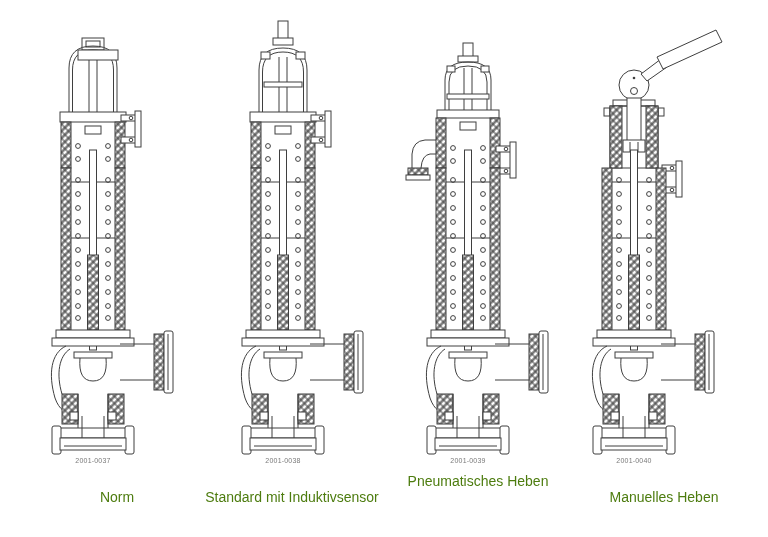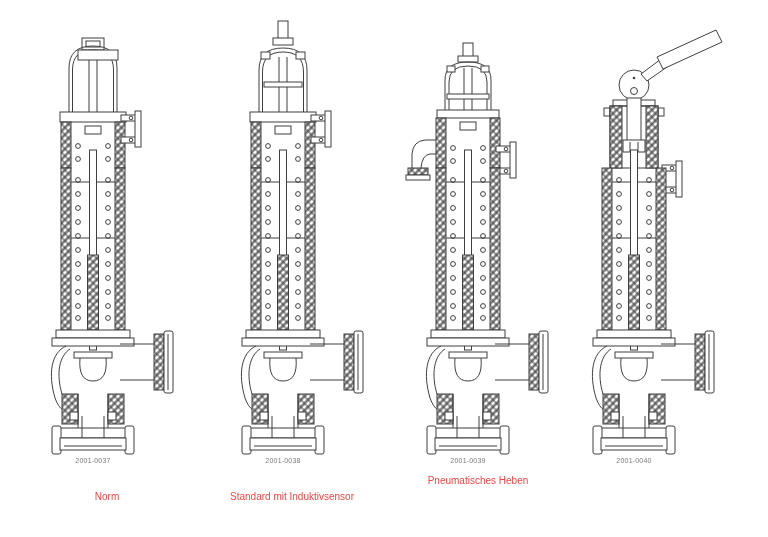--- a/index.html
+++ b/index.html
@@ -6,21 +6,21 @@
   #page{position:relative;width:768px;height:537px;background:#ffffff;overflow:hidden;
         font-family:"Liberation Sans", sans-serif;}
   .valve-svg{position:absolute;top:0;}
   svg line, svg path, svg rect, svg circle, svg polygon{stroke:#3f3f3f;stroke-width:1;}
   .w{fill:#ffffff;}
   .n{fill:none;}
   .h{fill:url(#hatch);}
   .dk{fill:#3f3f3f;stroke:none;}
   .fig-caption{position:absolute;width:90px;text-align:center;font-size:7px;
                color:#7a7a7a;letter-spacing:0.2px;}
-  .fig-label{position:absolute;text-align:center;font-size:10px;color:#ef4444;line-height:16px;}
+  .fig-label{position:absolute;text-align:center;font-size:14px;color:#4d7c0f;line-height:16px;}
 </style>
 </head>
 <body>
 
 <div id="page">
 
   <svg width="0" height="0" style="position:absolute" aria-hidden="true">
     <defs>
       <pattern id="hatch" patternUnits="userSpaceOnUse" width="5" height="5" patternTransform="rotate(45)">
         <rect width="5" height="5" fill="#ffffff" stroke="none"></rect>
@@ -202,19 +202,20 @@
     <line x1="89" y1="142" x2="89" y2="152"></line>
     <use href="#g-bracket" y="161"></use>
     <use href="#g-lower"></use>
   </svg>
 
   <div class="fig-caption" style="left:48px;top:457px">2001-0037</div>
   <div class="fig-caption" style="left:238px;top:457px">2001-0038</div>
   <div class="fig-caption" style="left:423px;top:457px">2001-0039</div>
   <div class="fig-caption" style="left:589px;top:457px">2001-0040</div>
 
-  <div class="fig-label" style="left:27px;width:160px;top:489px">Norm</div>
+  <div class="fig-label" style="left:37px;width:160px;top:489px">Norm</div>
   <div class="fig-label" style="left:192px;width:200px;top:489px">Standard mit Induktivsensor</div>
   <div class="fig-label" style="left:378px;width:200px;top:473px">
     <div>Pneumatisches Heben</div>
   </div>
+  <div class="fig-label" style="left:564px;width:200px;top:489px">Manuelles Heben</div>
 
 </div>
 
 </body></html>

